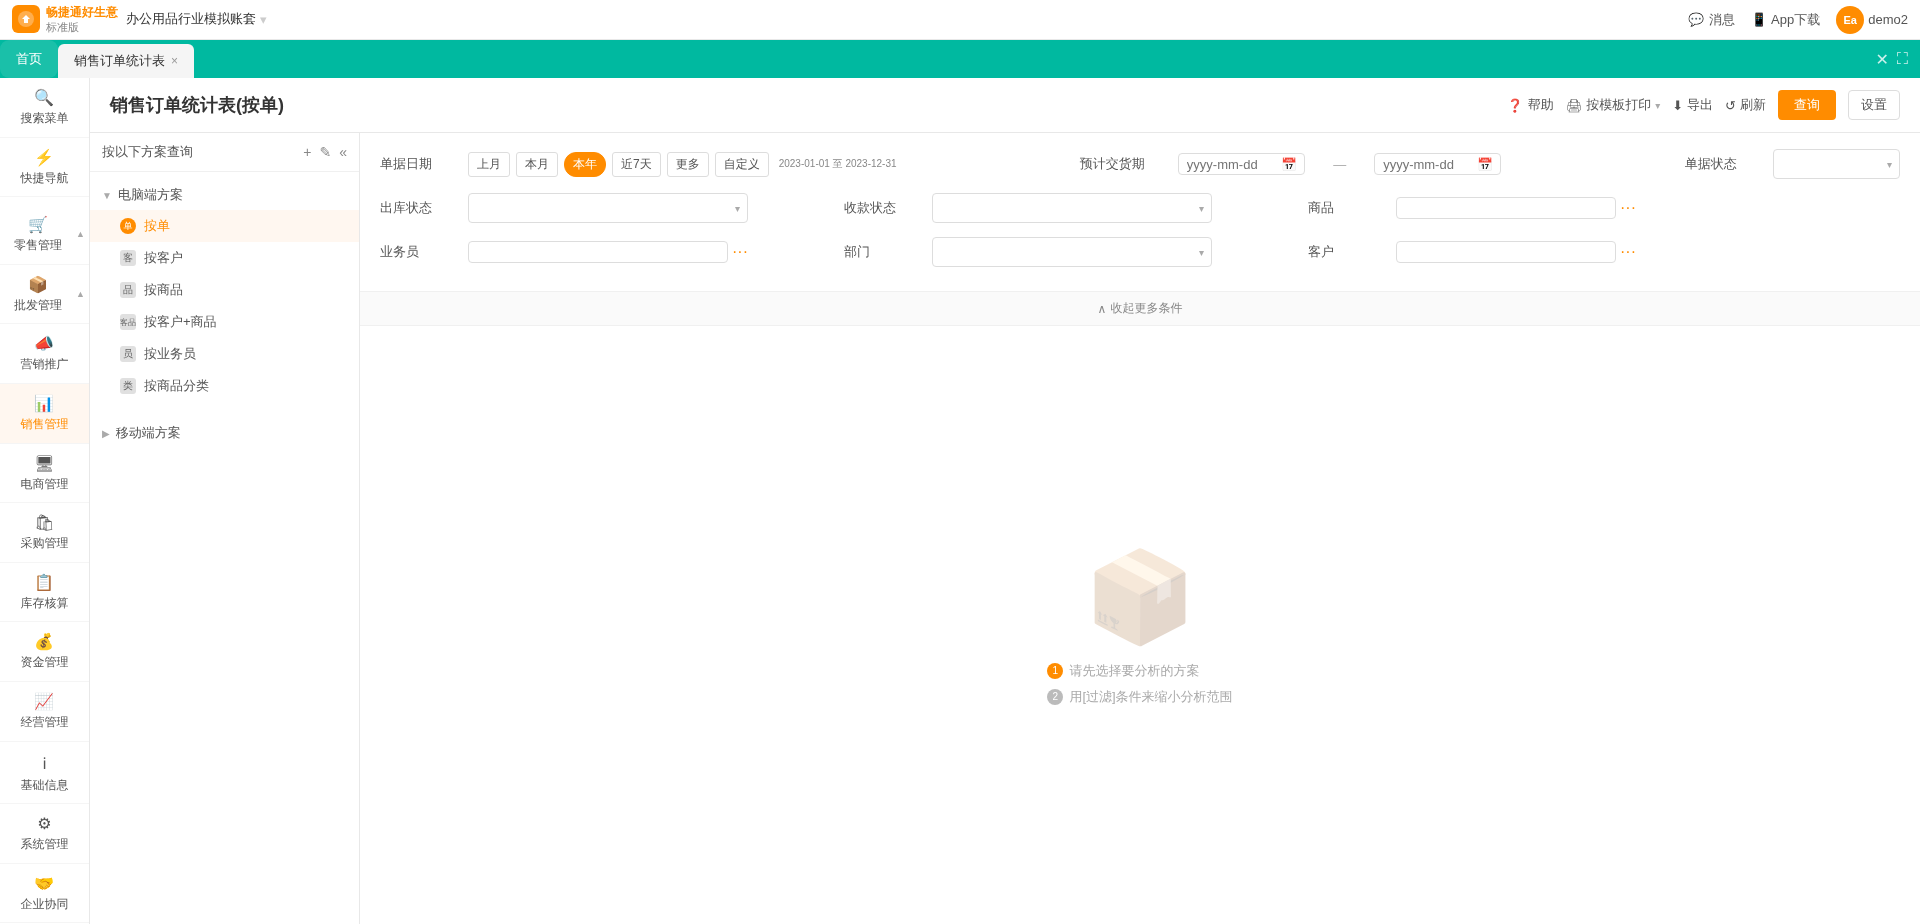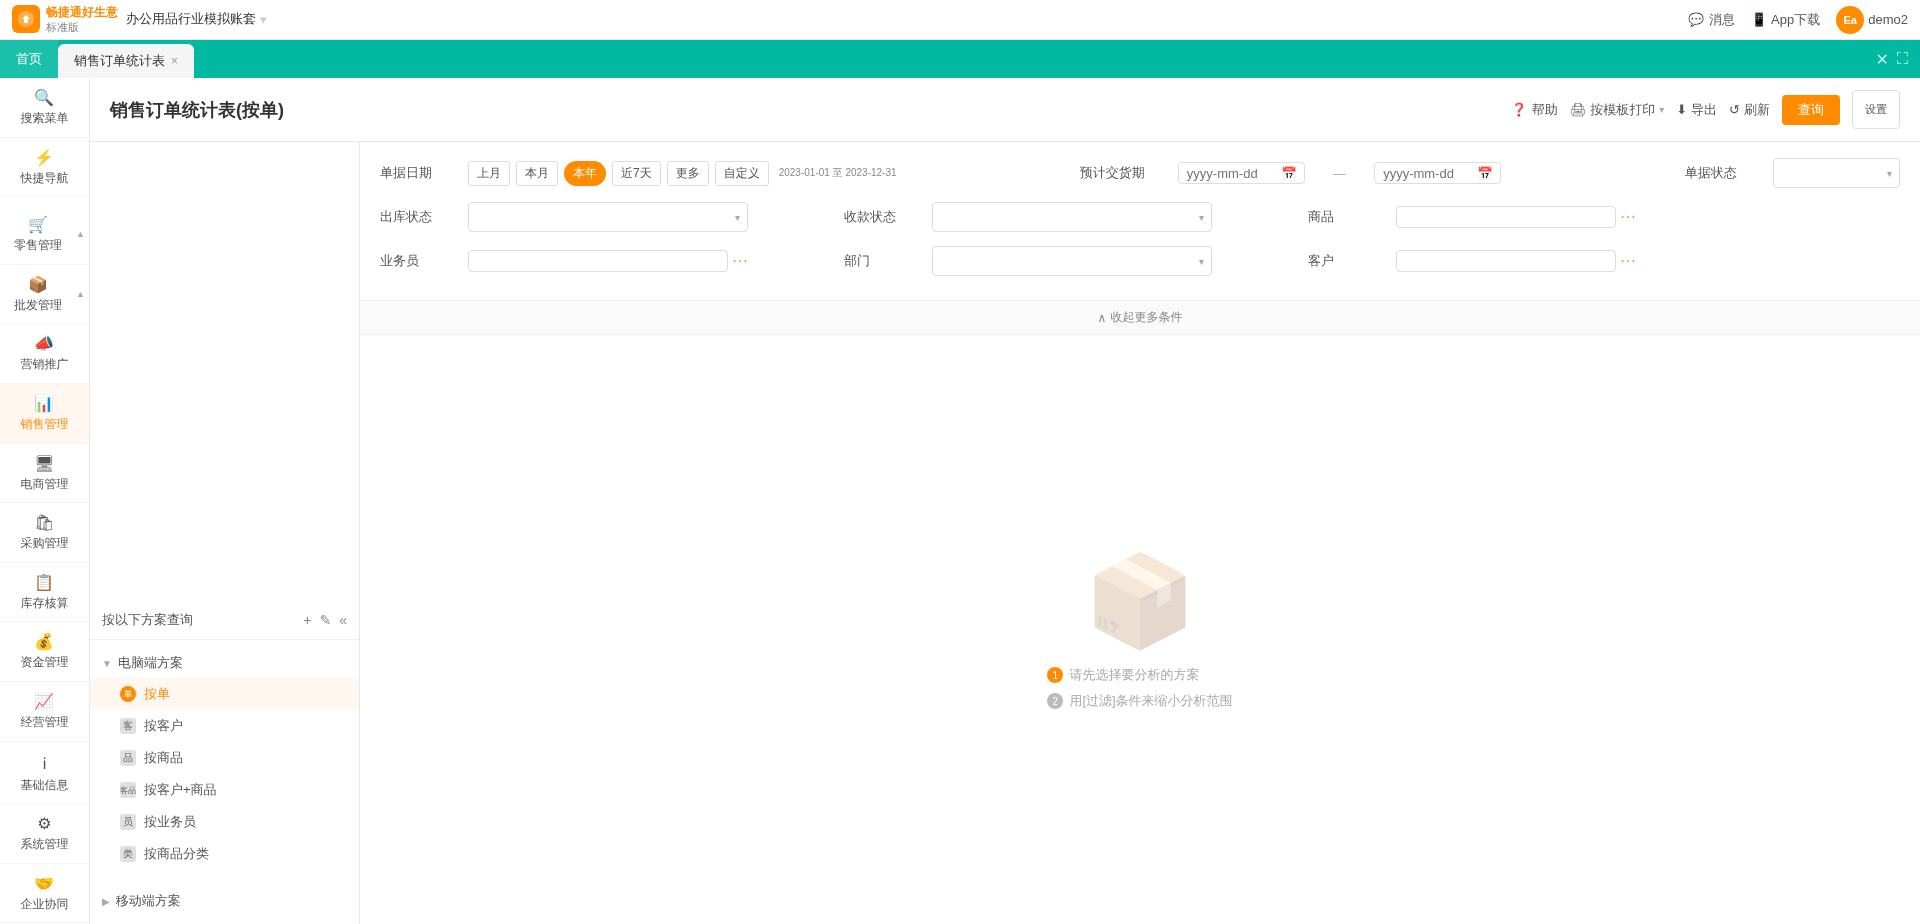--- a/index.html
+++ b/index.html
@@ -38,21 +38,21 @@
     .tab-item {
       height: 38px;
       display: flex;
       align-items: center;
       padding: 0 16px;
       cursor: pointer;
       font-size: 13px;
       color: rgba(255,255,255,0.85);
       position: relative;
     }
-    .tab-item.home { color: white; background: rgba(255,255,255,0.1); }
+    .tab-item.home { color: white; background: rgba(255,255,255,0.1); border-radius: 9px; }
     .tab-item.active { background: #f5f5f5; color: #333; border-radius: 6px 6px 0 0; margin-top: 4px; height: 34px; }
     .tab-close { margin-left: 6px; color: #999; cursor: pointer; font-size: 12px; }
     .tab-actions { margin-left: auto; display: flex; align-items: center; gap: 8px; padding-right: 12px; }
     .tab-action-btn { color: rgba(255,255,255,0.8); cursor: pointer; font-size: 16px; }
 
     
     .main-layout { display: flex; height: calc(924px - 78px); }
 
     
     .sidebar {
@@ -89,34 +89,33 @@
       padding: 12px 20px 0 20px;
       border-bottom: 1px solid #e8e8e8;
       display: flex;
       align-items: center;
       justify-content: space-between;
     }
     .page-title { font-size: 18px; font-weight: bold; color: #333; padding-bottom: 12px; }
     .page-header-actions { display: flex; align-items: center; gap: 12px; padding-bottom: 12px; }
     .header-btn { display: flex; align-items: center; gap: 4px; cursor: pointer; color: #555; font-size: 13px; }
     .header-btn-primary { background: #ff8c00; color: white; border: none; padding: 6px 16px; border-radius: 4px; cursor: pointer; font-size: 13px; }
-    .header-btn-secondary { border: 1px solid #ddd; color: #555; background: #fff; padding: 11px 12px; border-radius: 4px; cursor: pointer; font-size: 11px; }
+    .header-btn-secondary { border: 1px solid #ddd; color: #555; background: #fff; padding: 5px 12px; border-radius: 4px; cursor: pointer; font-size: 13px; }
 
     
     .two-panel { display: flex; flex: 1; overflow: hidden; }
 
     
     .left-panel {
       width: 270px;
       background: #fff;
       border-right: 1px solid #e8e8e8;
       display: flex;
       flex-direction: column;
       flex-shrink: 0;
-      justify-content: flex-end;
     }
     .left-panel-header {
       padding: 10px 12px;
       display: flex;
       align-items: center;
       justify-content: space-between;
       border-bottom: 1px solid #f0f0f0;
     }
     .left-panel-title { font-size: 13px; color: #555; }
     .left-panel-actions { display: flex; align-items: center; gap: 8px; }

